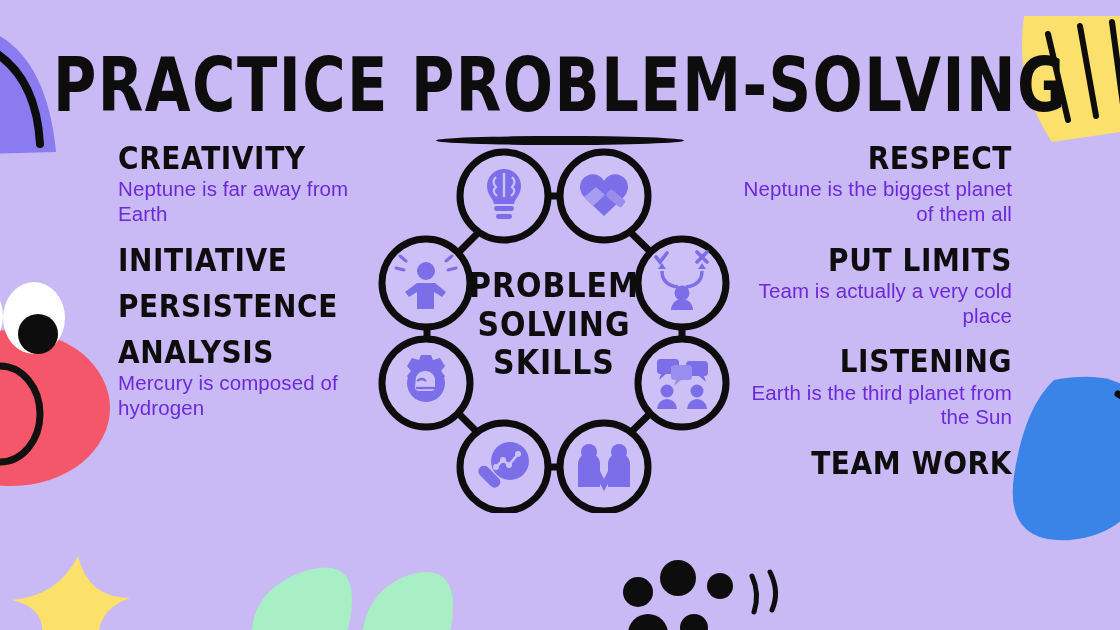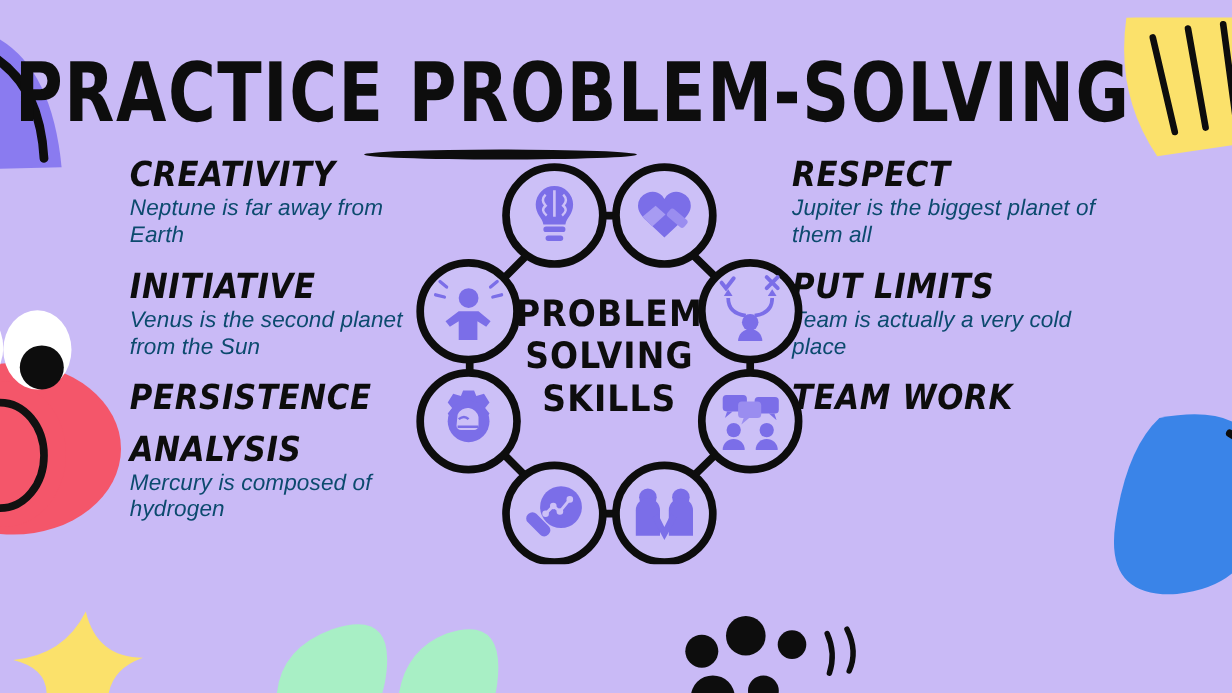--- a/index.html
+++ b/index.html
@@ -30,21 +30,21 @@
   #deco-blue-br   { right: -30px; top: 372px; width: 150px; height: 175px; }
   #deco-yellow-bl { left: 10px;   bottom: -32px; width: 130px; height: 110px; }
   #deco-mint      { left: 246px;  bottom: -40px; width: 215px; height: 110px; }
   #deco-dots      { left: 612px;  bottom: -18px; width: 185px; height: 90px; }
 
   
   .title-wrap {
     position: absolute;
     top: 48px;
     left: 0;
-    width: 909px;
+    width: 1120px;
     text-align: center;
   }
   .title {
     font-family: "DejaVu Sans", sans-serif;
     font-size: 61px;
     line-height: 1;
     font-weight: 700;
     letter-spacing: 1.5px;
     color: #0d0d0d;
     text-transform: uppercase;
@@ -61,24 +61,23 @@
     margin-left: -124px;
     background: #0d0d0d;
     border-radius: 50%;
   }
 
   
   .col {
     position: absolute;
     top: 142px;
     width: 276px;
-    font-style: italic;
   }
   .col-left  { left: 118px;  text-align: left; }
-  .col-right { right: 124px; text-align: left; }
+  .col-right { right: 108px; text-align: right; }
 
   .item { margin-bottom: 17px; }
   .item:last-child { margin-bottom: 0; }
 
   .item-title {
     font-family: "DejaVu Sans", sans-serif;
     font-size: 28px;
     font-weight: 700;
     letter-spacing: 0.6px;
     text-transform: uppercase;
@@ -87,21 +86,21 @@
     transform: scaleY(1.12);
     transform-origin: left top;
     margin-bottom: 6px;
   }
   .col-right .item-title { transform-origin: right top; }
 
   .item-body {
     font-family: "Liberation Sans", sans-serif;
     font-size: 20.5px;
     line-height: 1.21;
-    color: #0c4a6e;
+    color: #6d28d9;
     letter-spacing: 0.1px;
   }
 
   
   .diagram {
     position: absolute;
     left: 374px;
     top: 145px;
     width: 360px;
     height: 368px;
@@ -183,45 +182,48 @@
 
   <div class="col col-left">
 
     <div class="item">
       <div class="item-title">Creativity</div>
       <div class="item-body">Neptune is far away from Earth</div>
     </div>
 
     <div class="item">
       <div class="item-title">Initiative</div>
-      <div class="item-body">Venus is the second planet from the Sun</div>
     </div>
 
     <div class="item">
       <div class="item-title">Persistence</div>
     </div>
 
     <div class="item">
       <div class="item-title">Analysis</div>
       <div class="item-body">Mercury is composed of hydrogen</div>
     </div>
   </div>
 
   <div class="col col-right">
 
     <div class="item">
       <div class="item-title">Respect</div>
-      <div class="item-body">Jupiter is the biggest planet of them all</div>
+      <div class="item-body">Neptune is the biggest planet of them all</div>
     </div>
 
     <div class="item">
       <div class="item-title">Put Limits</div>
       <div class="item-body">Team is actually a very cold place</div>
     </div>
 
+    <div class="item">
+      <div class="item-title">Listening</div>
+      <div class="item-body">Earth is the third planet from the Sun</div>
+    </div>
 
     <div class="item">
       <div class="item-title">Team Work</div>
     </div>
   </div>
 
   <div class="diagram">
     <svg viewBox="0 0 360 368" width="360" height="368">
 
       <g stroke="#0d0d0d" stroke-width="7" fill="none" stroke-linecap="round">

